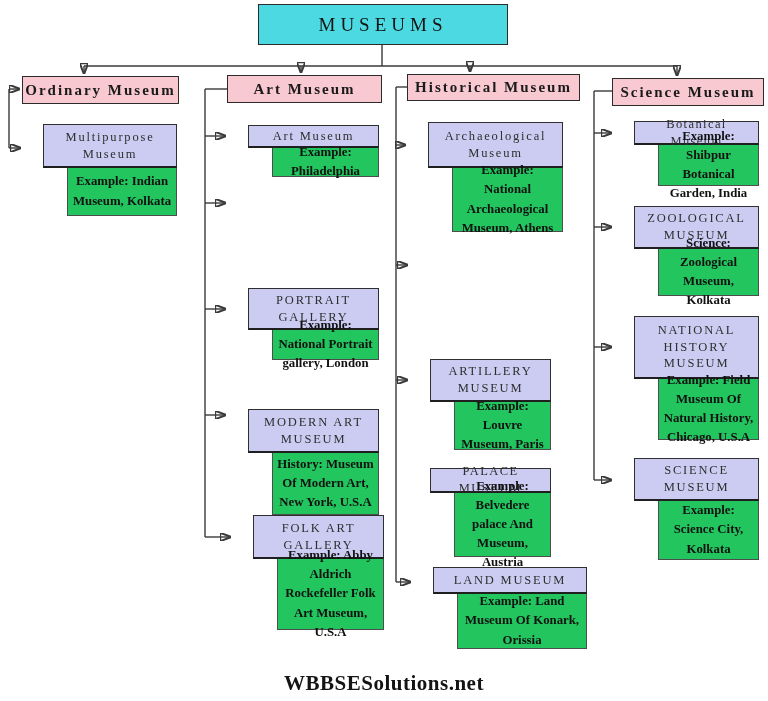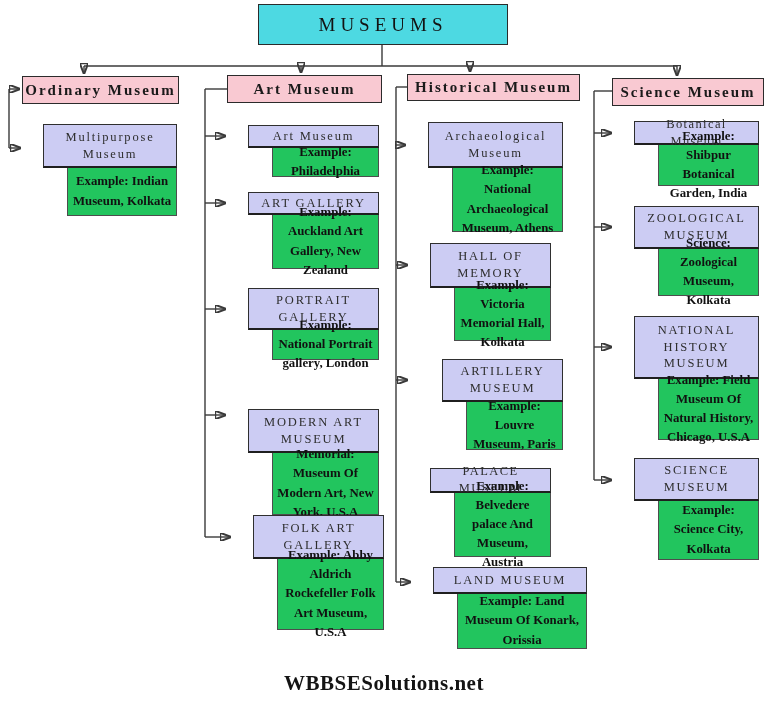--- a/index.html
+++ b/index.html
@@ -105,70 +105,54 @@
   </div>
 
   <div class="child" style="left:228px;top:125px;width:151px">
     <div class="lav" style="height:23px">
         <span>Art Museum</span>
       </div>
     <div class="ex" style="height:29px">
         <span>Example: Philadelphia</span>
       </div>
   </div>
-  <div class="child" style="left:228px;top:192px;width:151px">
-    <div class="lav" style="height:23px">
-        <span>ART GALLERY</span>
-      </div>
-    <div class="ex" style="height:54px">
-        <span>Example: Auckland Art Gallery, New Zealand</span>
-      </div>
-  </div>
   <div class="child" style="left:228px;top:288px;width:151px">
     <div class="lav w100" style="height:42px">
         <span>PORTRAIT GALLERY</span>
       </div>
     <div class="ex" style="height:30px">
         <span>Example: National Portrait gallery, London</span>
       </div>
   </div>
   <div class="child" style="left:228px;top:409px;width:151px">
     <div class="lav w110" style="height:44px">
         <span>MODERN ART MUSEUM</span>
       </div>
     <div class="ex" style="height:62px">
-        <span>Memorial: Museum Of Modern Art, New York, U.S.A</span>
+        <span>History: Museum Of Modern Art, New York, U.S.A</span>
       </div>
   </div>
   <div class="child" style="left:233px;top:515px;width:151px">
     <div class="lav w90" style="height:44px">
         <span>FOLK ART GALLERY</span>
       </div>
     <div class="ex" style="height:71px">
         <span>Example: Abby Aldrich Rockefeller Folk Art Museum, U.S.A</span>
       </div>
   </div>
 
   <div class="child" style="left:408px;top:122px;width:155px">
     <div class="lav w120" style="height:46px">
         <span>Archaeological Museum</span>
       </div>
     <div class="ex" style="height:64px">
         <span>Example: National Archaeological Museum, Athens</span>
       </div>
   </div>
-  <div class="child" style="left:410px;top:243px;width:141px">
-    <div class="lav w80" style="height:45px">
-        <span>HALL OF MEMORY</span>
-      </div>
-    <div class="ex" style="height:53px">
-        <span>Example: Victoria Memorial Hall, Kolkata</span>
-      </div>
-  </div>
-  <div class="child" style="left:422px;top:359px;width:141px">
+  <div class="child" style="left:410px;top:359px;width:141px">
     <div class="lav w100" style="height:43px">
         <span>ARTILLERY MUSEUM</span>
       </div>
     <div class="ex" style="height:48px">
         <span>Example: Louvre Museum, Paris</span>
       </div>
   </div>
   <div class="child" style="left:410px;top:468px;width:141px">
     <div class="lav" style="height:25px;letter-spacing:1.4px">
         <span>PALACE MUSEUM</span>

